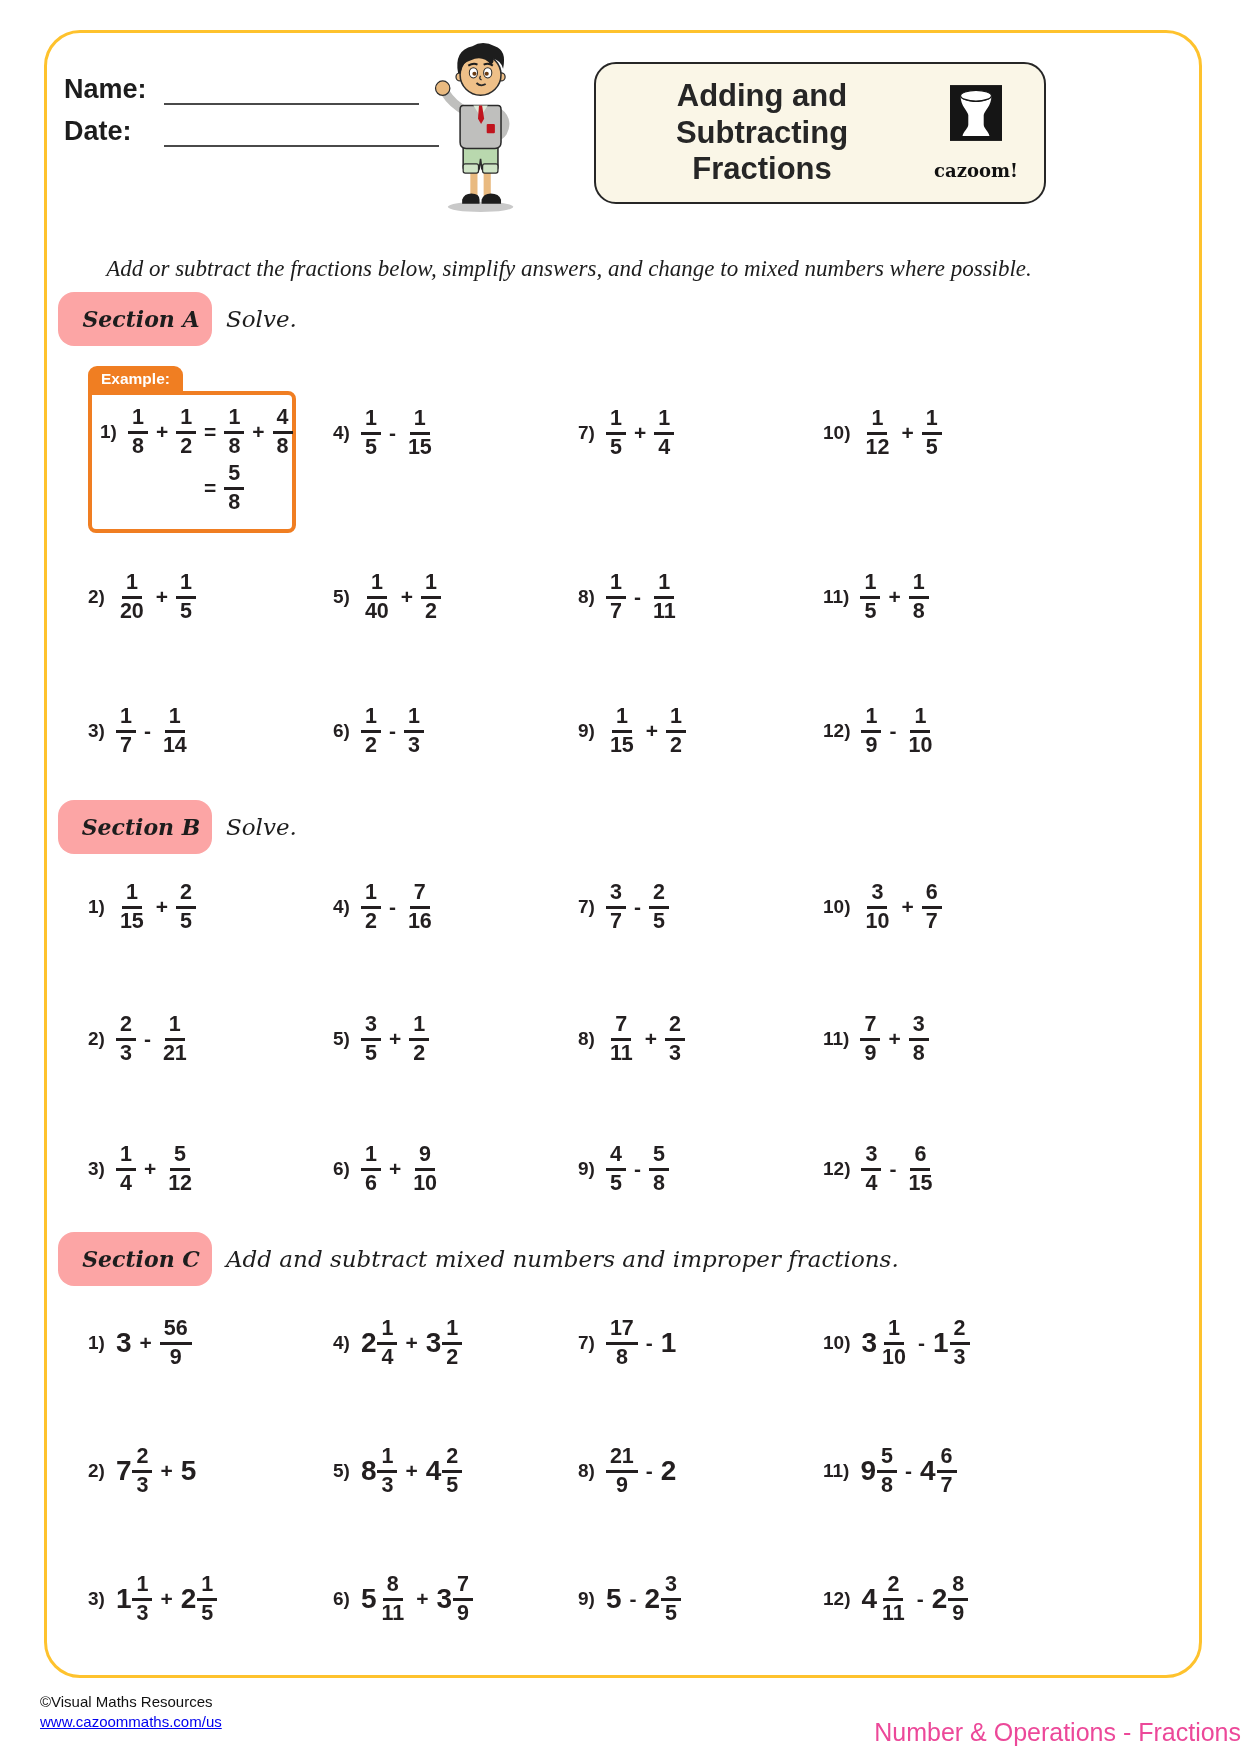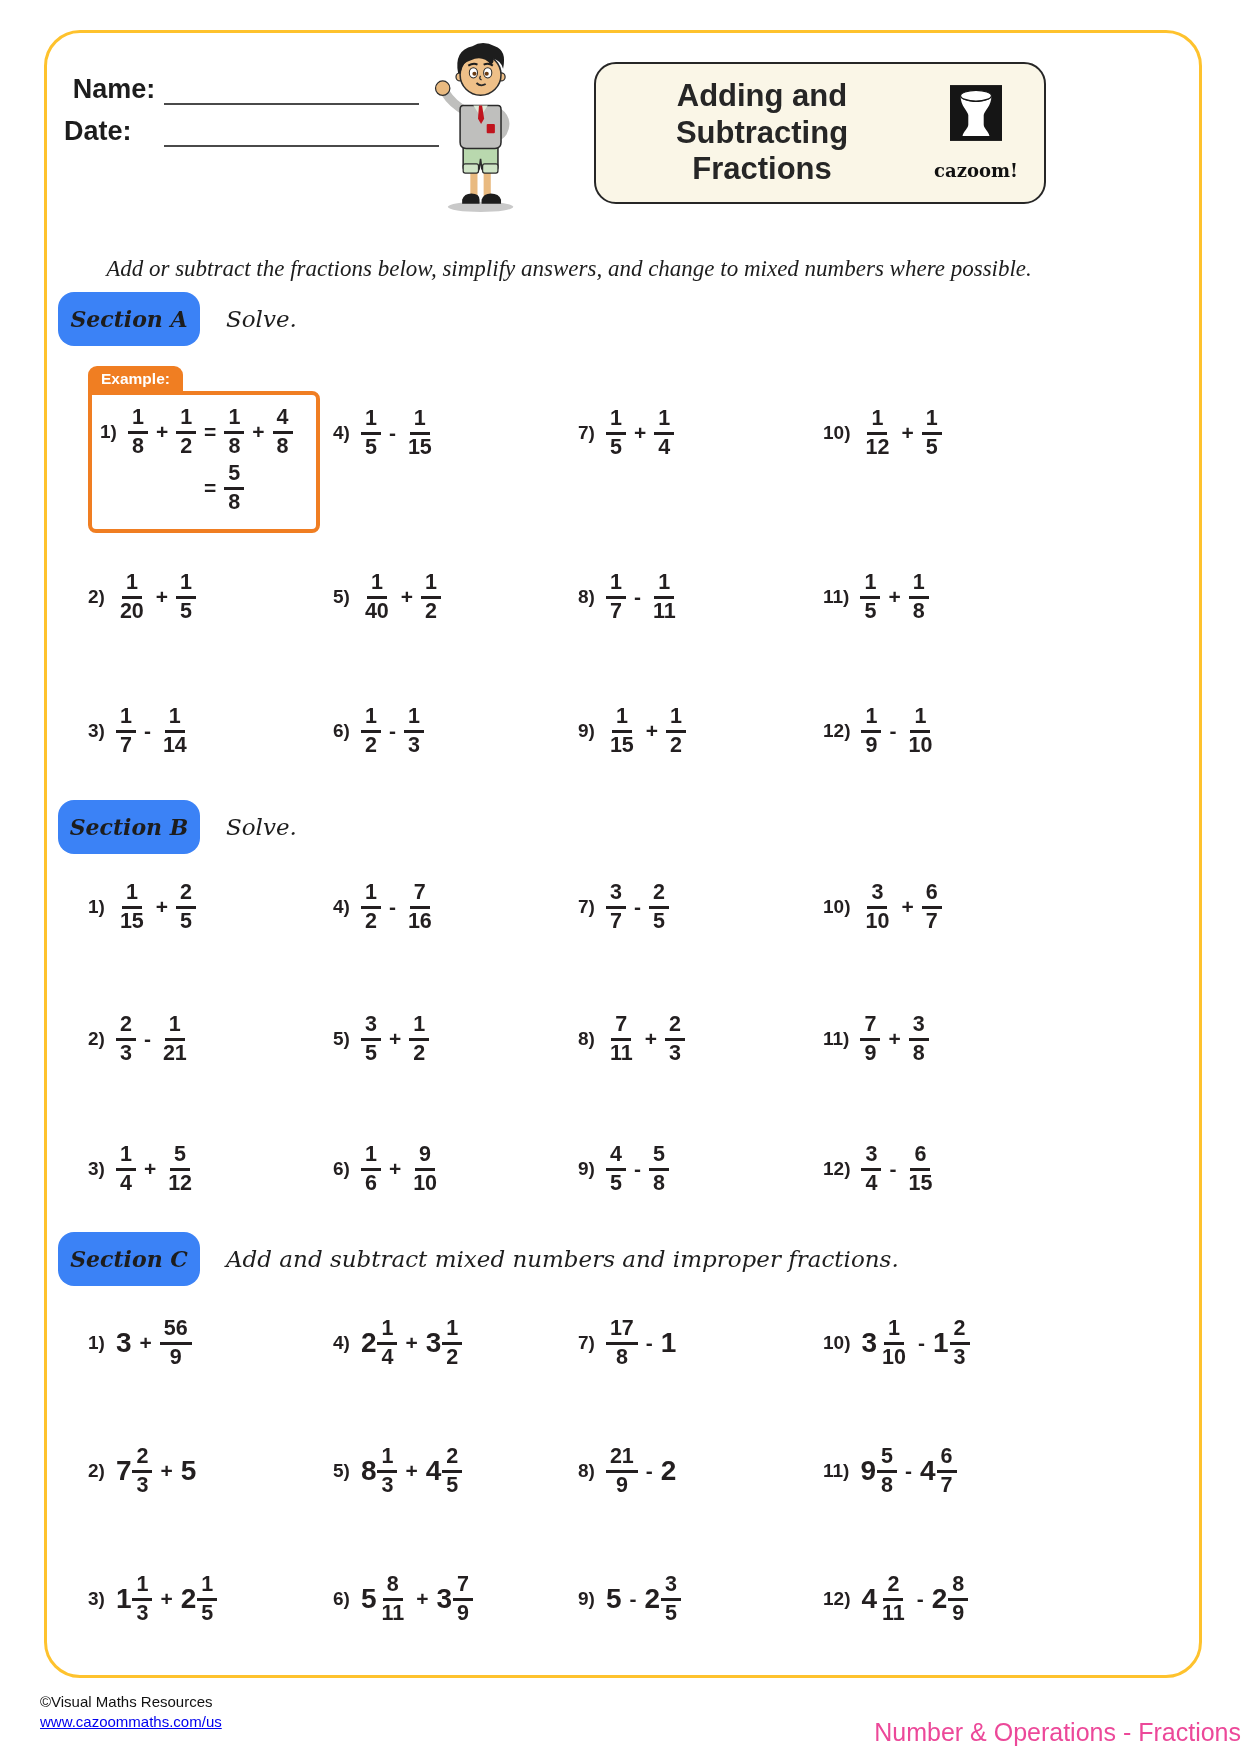--- a/index.html
+++ b/index.html
@@ -3,42 +3,42 @@
 <meta charset="utf-8">
 <style>
   html,body{margin:0;padding:0;background:#ffffff;}
   .page{position:relative;width:1241px;height:1754px;background:#ffffff;
         font-family:"Liberation Sans",sans-serif;color:#231F20;overflow:hidden;}
   .frame{position:absolute;left:44px;top:30px;width:1152px;height:1642px;
          border:3px solid #FEC22D;border-radius:36px;}
 
   
   .fieldrow{position:absolute;left:64px;display:flex;align-items:flex-end;}
-  #row-name{top:74px;text-align:center;} #row-date{top:116px;}
+  #row-name{top:74px;} #row-date{top:116px;}
   .flabel{font-size:27px;font-weight:bold;width:100px;color:#1d1d1d;}
   .fline{display:inline-block;border-bottom:2.5px solid #4a4a4a;height:28px;}
   #row-name .fline{width:255px;} #row-date .fline{width:275px;}
 
   .boy{position:absolute;left:428px;top:38px;width:100px;height:176px;}
 
   .titlebox{position:absolute;left:594px;top:62px;width:452px;height:142px;
             background:#FAF6E7;border:2.5px solid #262626;border-radius:22px;
             display:flex;align-items:center;box-sizing:border-box;}
   .title-text{flex:1;text-align:center;font-weight:bold;font-size:31px;line-height:1.18;
               color:#262626;padding-left:10px;}
   .logo{width:116px;text-align:center;padding-right:10px;}
   .logo-text{font-family:"DejaVu Serif",serif;font-weight:bold;font-size:18px;margin-top:15px;color:#111;}
 
   .instruction{position:absolute;left:64px;top:256px;width:1010px;text-align:center;
                font-family:Liberation Serif, serif;font-style:italic;font-size:23px;color:#1d1d1d;}
 
   
-  .seclabel{position:absolute;left:58px;width:142px;height:54px;background:#3b82f6;
+  .seclabel{position:absolute;left:58px;width:142px;height:54px;background:#fca5a5;
             border-radius:16px;display:flex;align-items:center;justify-content:center;
-            font-family:"DejaVu Serif",serif;font-style:italic;font-weight:bold;font-size:22px;color:#1d1d1d;}
+            font-family:"DejaVu Serif",serif;font-style:italic;font-weight:bold;font-size:22px;color:#1d1d1d;padding-left:12px;}
   .subtitle{position:absolute;left:226px;font-family:"DejaVu Serif",serif;font-style:italic;
             font-size:23px;color:#1d1d1d;}
   #labelA{top:292px;} #subA{top:306px;}
   #labelB{top:800px;} #subB{top:814px;}
   #labelC{top:1232px;} #subC{top:1246px;}
 
   
   .pgrid{position:absolute;left:88px;display:grid;grid-auto-flow:column;
          grid-template-columns:245px 245px 245px 250px;align-items:start;}
   #gridA{top:366px;grid-template-rows:196px 134px 120px;}
@@ -55,21 +55,21 @@
   .expr{display:inline-flex;align-items:center;}
   .frac{display:inline-flex;flex-direction:column;align-items:center;line-height:1;}
   .fnum,.fden{font-weight:bold;font-size:21.5px;line-height:1;padding:2px 4px;}
   .fnum{border-bottom:3px solid #231F20;}
   .op{font-weight:bold;font-size:21px;margin:0 8px;}
   .whole{font-weight:bold;font-size:28px;}
   .mixed{display:inline-flex;align-items:center;}
   .mixed .whole{margin-right:1px;}
 
   
-  .exbox{width:232px;align-self:start;}
+  .exbox{width:208px;align-self:start;}
   .extab{display:inline-block;background:#F07E22;color:#ffffff;font-weight:bold;
          font-size:15.5px;padding:4px 13px 3px 13px;border-radius:9px 9px 0 0;}
   .exbody{border:4px solid #F07E22;border-radius:0 8px 8px 8px;background:#ffffff;
           padding:10px 6px 14px 8px;min-height:124px;box-sizing:border-box;}
   .exline{display:flex;align-items:center;}
   .exline2{margin-left:96px;margin-top:2px;}
 
   
   .footer-left{position:absolute;left:40px;top:1692px;font-size:15px;line-height:1.3;color:#111;}
   .footer-link{color:#0000EE;text-decoration:underline;cursor:pointer;}

